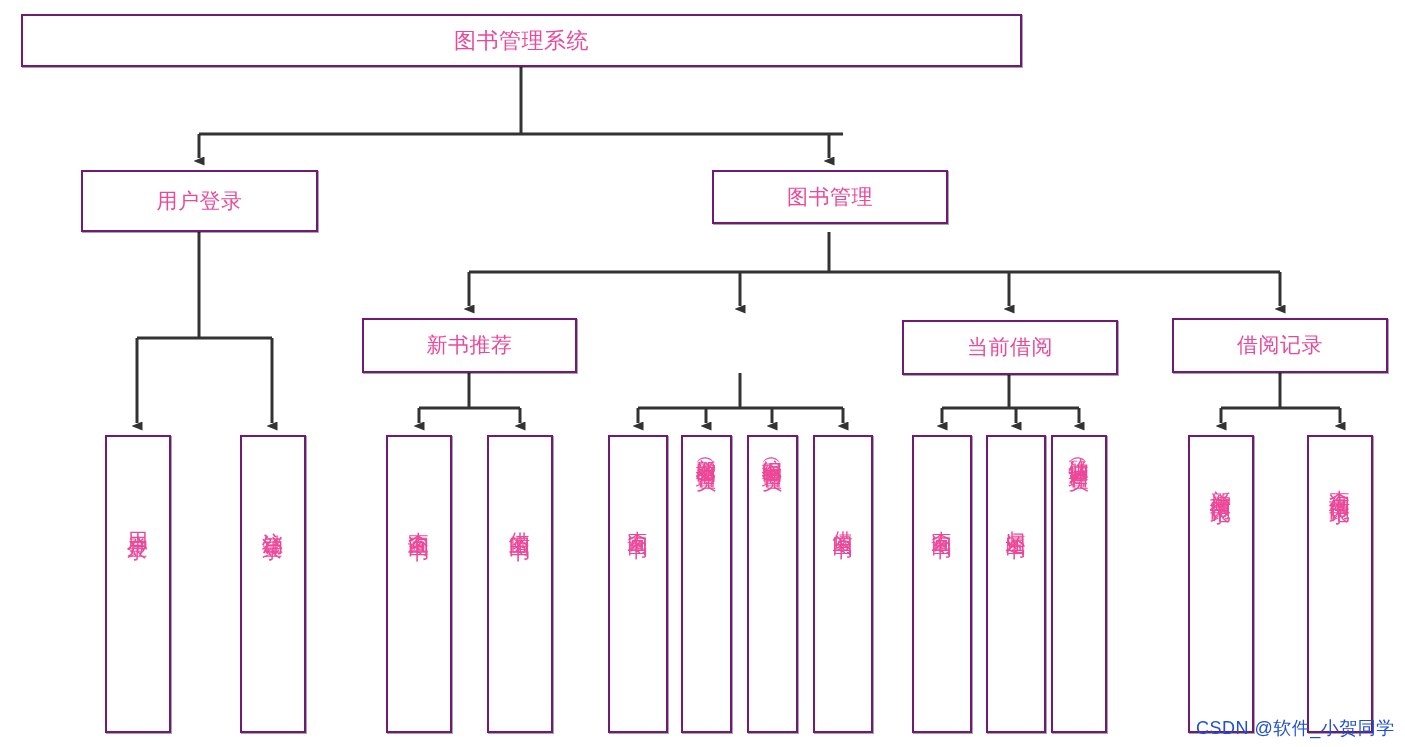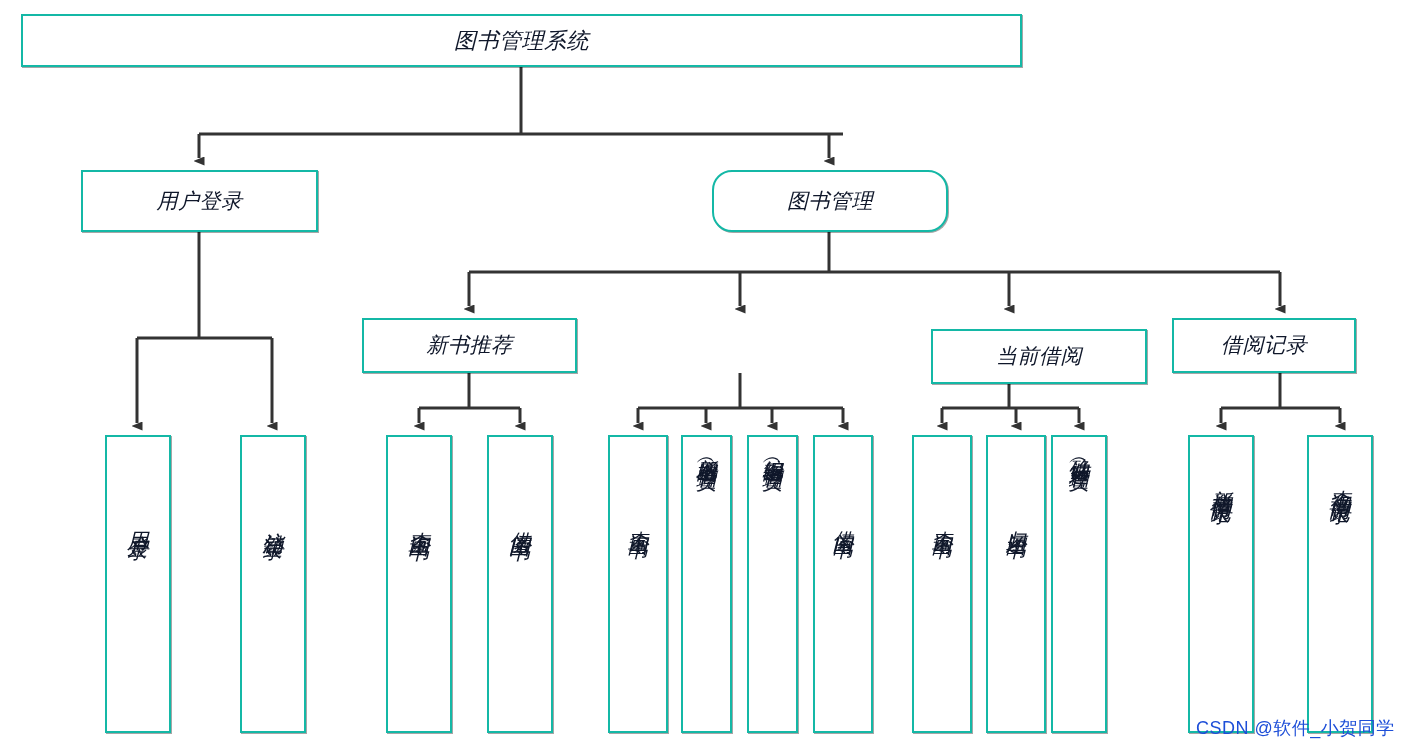--- a/index.html
+++ b/index.html
@@ -10,27 +10,26 @@
     overflow:hidden;
     position:relative;
   }
   #canvas{position:absolute;left:0;top:0;width:1405px;height:747px;}
   #svg-links{position:absolute;left:0;top:0;width:1405px;height:747px;pointer-events:none;}
 
   .node{
     position:absolute;
     box-sizing:border-box;
     background:#ffffff;
-    border:2px solid #14b8a6;
+    border:2px solid #701a75;
     box-shadow:1px 1px 0 rgba(0,0,0,0.35);
     display:flex;
     align-items:center;
     justify-content:center;
-    color:#0f172a;
-    font-style:italic;
+    color:#ec4899;
   }
   .node-label{
     display:block;
     text-align:center;
     line-height:1.15;
     letter-spacing:0.5px;
     white-space:pre;
   }
 
   
@@ -132,34 +131,34 @@
   </svg>
 
   <div class="node h-node root-node" style="left:21px;top:14px;width:1001px;height:53px;">
     <span class="node-label">图书管理系统</span>
   </div>
 
   <div class="node h-node" style="left:81px;top:170px;width:237px;height:62px;">
     <span class="node-label">用户登录</span>
   </div>
 
-  <div class="node h-node" style="left:712px;top:170px;width:236px;height:62px;border-radius:20px;">
+  <div class="node h-node" style="left:712px;top:170px;width:236px;height:54px;">
     <span class="node-label">图书管理</span>
   </div>
 
   <div class="node h-node" style="left:362px;top:318px;width:215px;height:55px;">
     <span class="node-label">新书推荐</span>
   </div>
 
 
-  <div class="node h-node" style="left:902px;top:329px;width:216px;height:55px;margin-left:29px;">
+  <div class="node h-node" style="left:902px;top:320px;width:216px;height:55px;">
     <span class="node-label">当前借阅</span>
   </div>
 
-  <div class="node h-node" style="left:1172px;top:318px;width:184px;height:55px;">
+  <div class="node h-node" style="left:1172px;top:318px;width:216px;height:55px;">
     <span class="node-label">借阅记录</span>
   </div>
 
   <div class="node v-node" style="left:105px;top:435px;width:66px;height:298px;">
     <span class="node-label" style="margin-top:78px;">用户登录</span>
   </div>
 
   <div class="node v-node" style="left:240px;top:435px;width:66px;height:298px;">
     <span class="node-label" style="margin-top:78px;">注销登录</span>
   </div>

